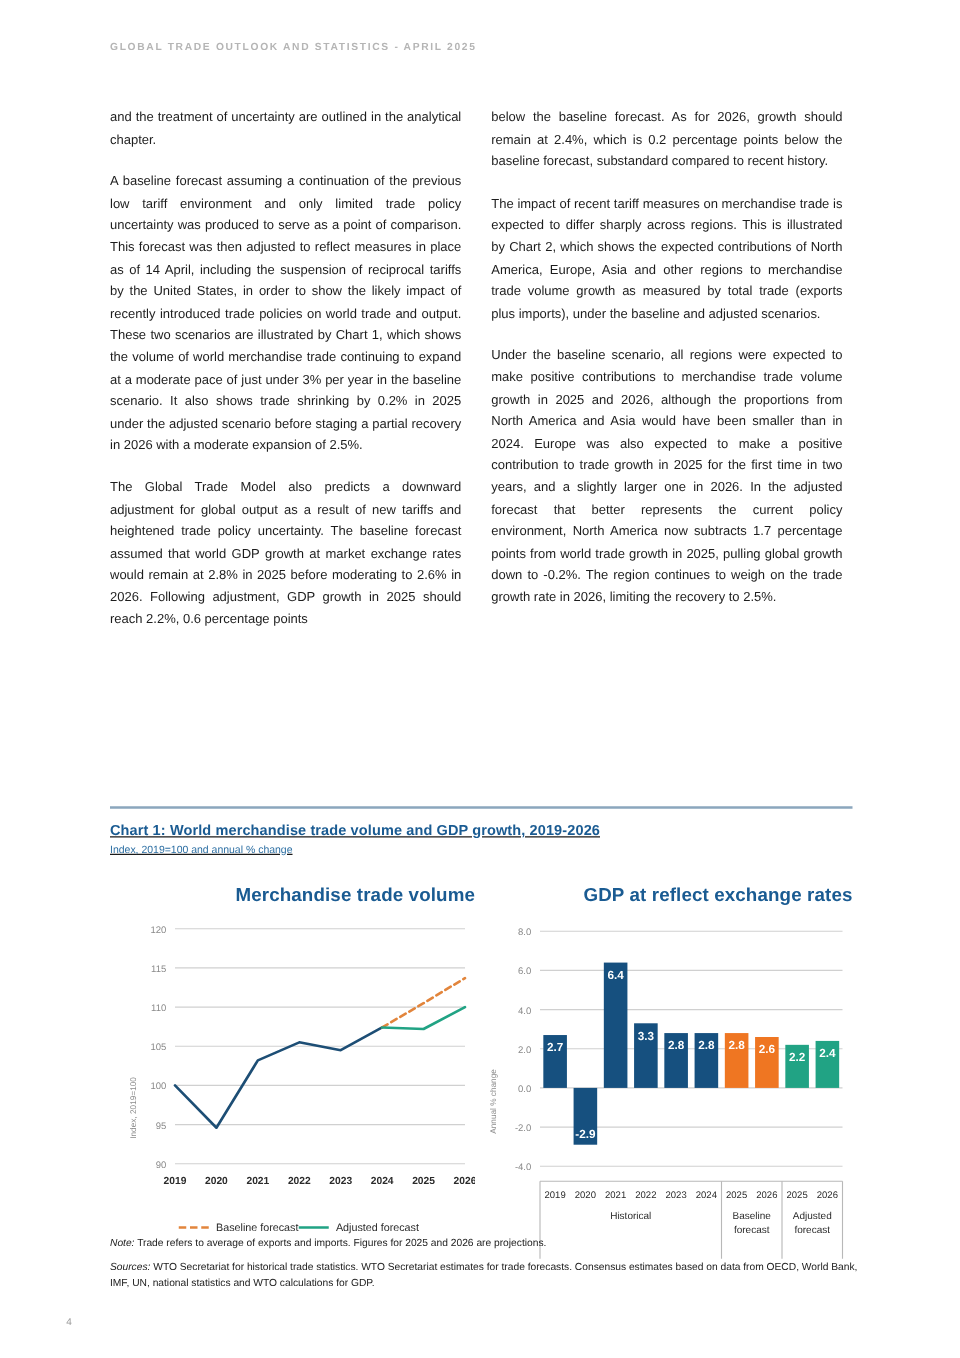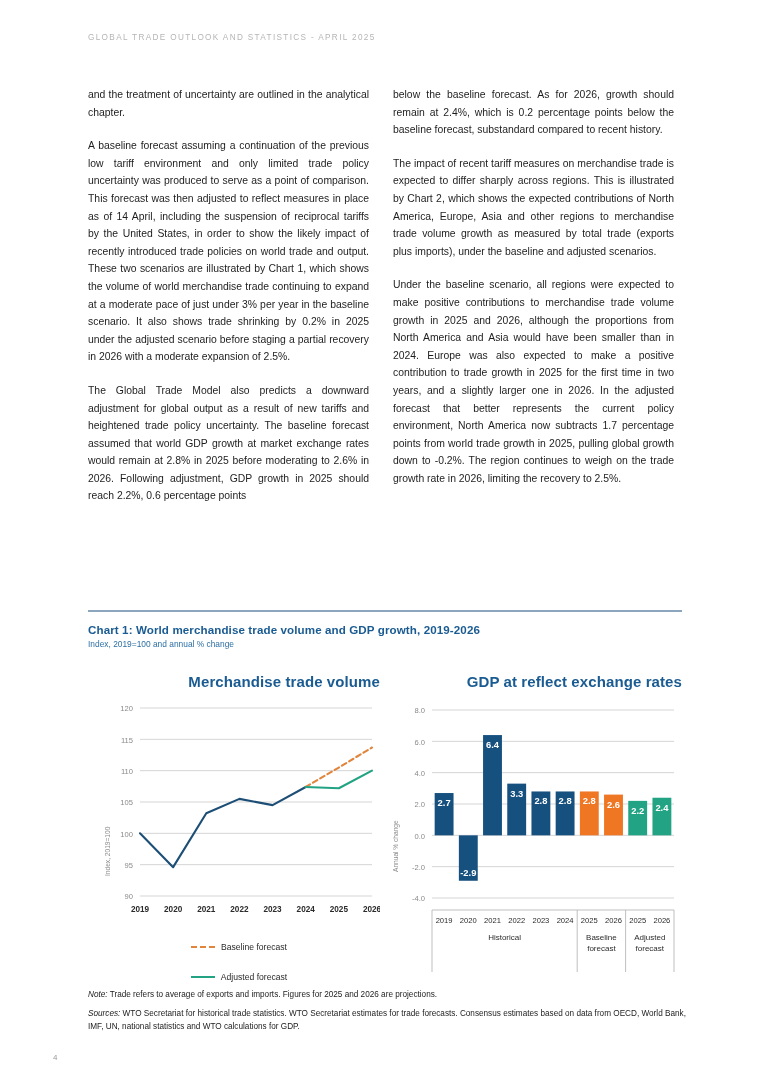--- a/index.html
+++ b/index.html
@@ -13,21 +13,21 @@
     position: relative;
     overflow: hidden;
   }
 
   
   .running-header {
     position: absolute;
     left: 88px;
     top: 33px;
     font-size: 8.2px;
-    font-weight: normal;
+    font-weight: bold;
     letter-spacing: 1.35px;
     color: #b5b5b5;
     text-transform: uppercase;
     white-space: nowrap;
   }
 
   
   .columns {
     position: absolute;
     left: 88px;
@@ -45,22 +45,23 @@
     text-justify: inter-word;
     color: #1d1d1d;
     hyphens: none;
   }
   .col p:last-child { margin-bottom: 0; }
 
   
   .chart-block {
     position: absolute;
     left: 88px;
-    top: 610px;
+    top: 645px;
     width: 594px;
+    text-decoration: underline;
   }
   .chart-rule {
     height: 1.6px;
     background: #8ba6bd;
     width: 100%;
     margin-bottom: 11px;
   }
   .chart-title {
     font-size: 11.6px;
     font-weight: bold;
@@ -105,24 +106,22 @@
     color: #8c8c8c;
     transform: rotate(-90deg);
     transform-origin: left top;
     white-space: nowrap;
   }
 
   
   .legend {
     display: flex;
     justify-content: center;
-    align-items: center;
-    gap: 20px;
+    align-items: flex-start;
     margin-top: 6px;
-    flex-direction: column;
   }
   .legend-item { display: flex; align-items: center; gap: 6px; }
   .legend-label { font-size: 8.6px; color: #2a2a2a; }
   .swatch { width: 24px; height: 0; border-top-width: 2.2px; border-top-style: solid; display: inline-block; }
   .swatch-dashed { border-top-style: dashed; border-color: #e2853c; }
   .swatch-solid  { border-color: #21a384; }
 
   
   .notes {
     position: absolute;

